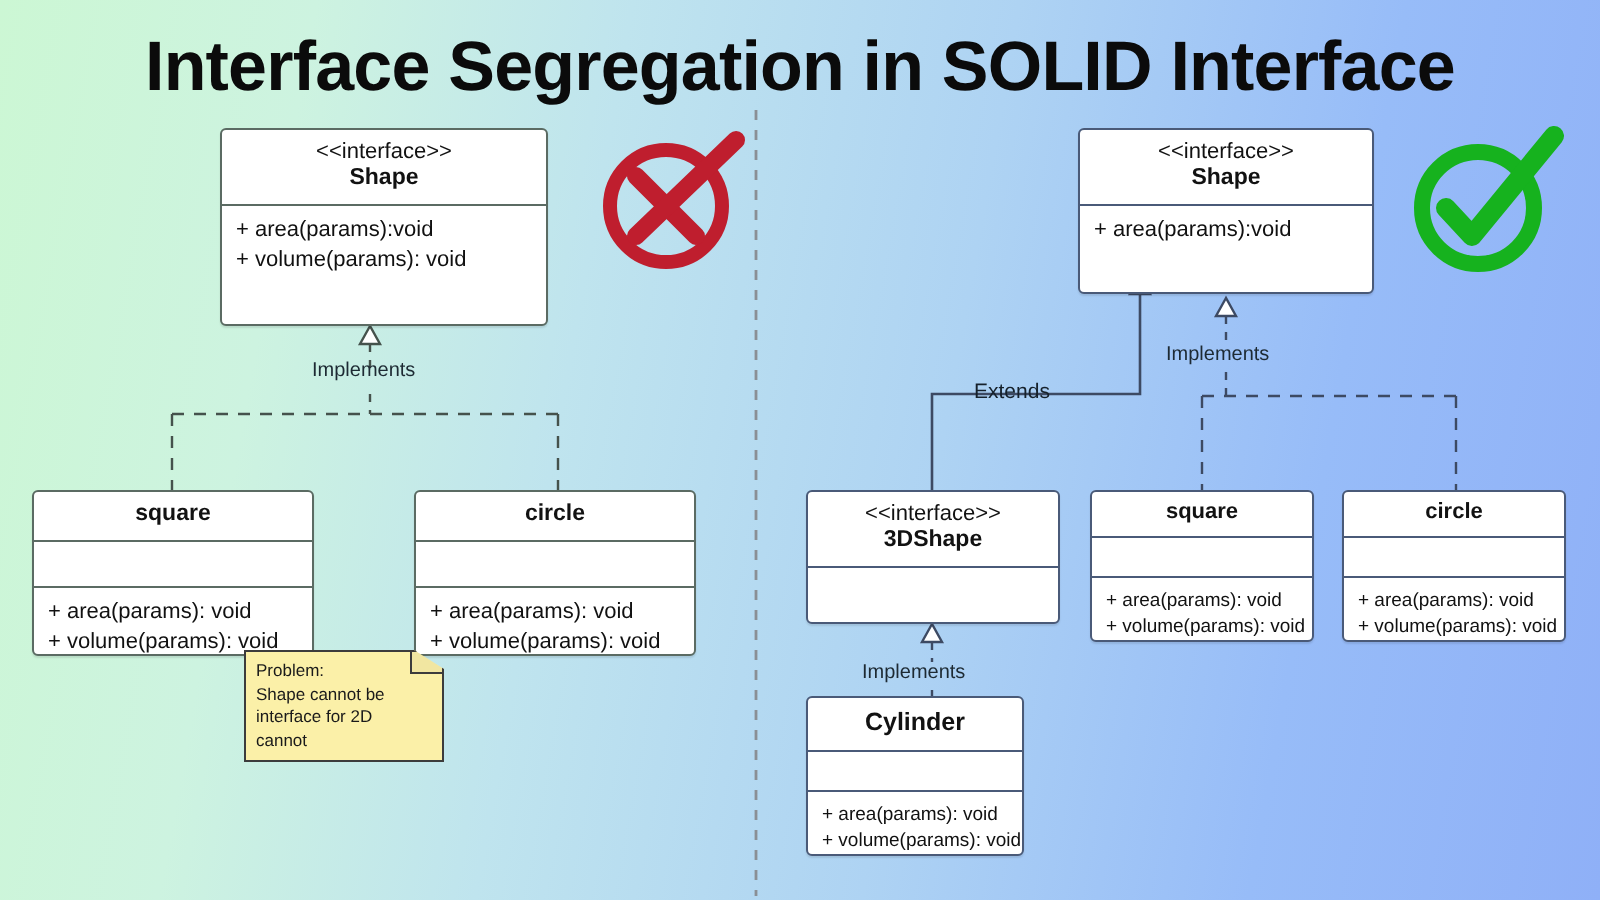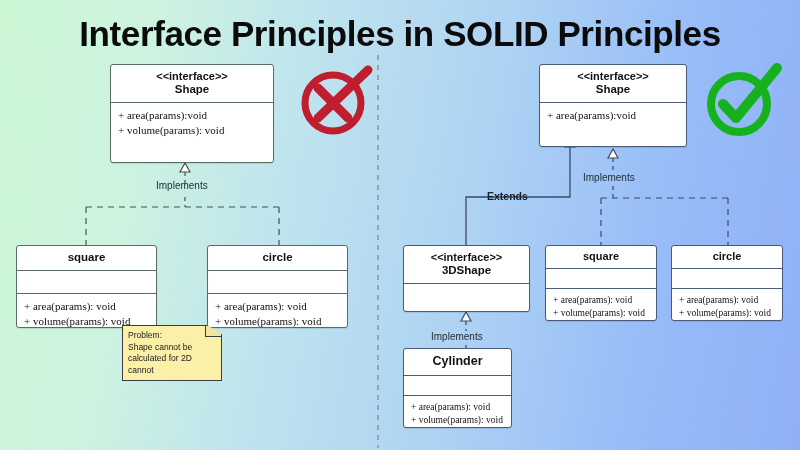--- a/index.html
+++ b/index.html
@@ -57,34 +57,33 @@
   .uml .hdr {
     text-align: center;
     font-size: 11.5px;
     font-weight: bold;
     color: #121212;
     padding: 5px 4px 6px 4px;
     line-height: 13px;
   }
   .uml .hdr .stereo {
     display: block;
-    font-weight: bold;
+    font-weight: normal;
     font-size: 11px;
   }
   .uml .sep {
     height: 1px;
     background: #5b6b63;
   }
   .uml.blue .sep { background: #4a5a78; }
   .uml .attrs {
     height: 22px;
   }
   .uml .ops {
     padding: 5px 7px 6px 7px;
-    font-family: Liberation Serif, serif;
   }
   .uml .ops .op {
     font-size: 11px;
     color: #111111;
     line-height: 15px;
     white-space: nowrap;
   }
   .uml.small .hdr { font-size: 11px; padding: 4px 3px 5px 3px; }
   .uml.small .ops .op { font-size: 9.5px; line-height: 13px; }
   .uml.small .attrs { height: 19px; }
@@ -117,33 +116,33 @@
   }
   #note .nline { white-space: nowrap; }
 
   
   .wlabel {
     position: absolute;
     font-size: 10px;
     color: #1d2a33;
     white-space: nowrap;
   }
-  .wlabel.bold { font-weight: bold; font-size: 10.5px; color: #16212b; }
+  .wlabel.bold { font-weight: normal; font-size: 10.5px; color: #16212b; }
 
   
   .verdict {
     position: absolute;
   }
 </style>
 </head>
 <body>
 
 <div id="canvas">
 
-  <div id="title">Interface Principles in SOLID Principles</div>
+  <div id="title">Interface Segregation in SOLID Interface</div>
 
   <svg id="wires" viewBox="0 0 800 450">
 
     <line x1="378" y1="55" x2="378" y2="448" stroke="#8a8f95" stroke-width="1.4" stroke-dasharray="5,5"></line>
 
     <path d="M185,163 L180,172 L190,172 Z" fill="#ffffff" stroke="#45524c" stroke-width="1.2"></path>
     <line x1="185" y1="172" x2="185" y2="184" stroke="#45524c" stroke-width="1.2" stroke-dasharray="4,4"></line>
     <line x1="185" y1="197" x2="185" y2="207" stroke="#45524c" stroke-width="1.2" stroke-dasharray="4,4"></line>
 
     <line x1="86" y1="207" x2="279" y2="207" stroke="#45524c" stroke-width="1.2" stroke-dasharray="6,5"></line>
@@ -198,21 +197,21 @@
     <div class="ops">
       <div class="op">+ area(params): void</div>
       <div class="op">+ volume(params): void</div>
     </div>
   </div>
 
   <div id="note">
     <div class="fold"></div>
     <div class="nline">Problem:</div>
     <div class="nline">Shape cannot be</div>
-    <div class="nline">calculated for 2D</div>
+    <div class="nline">interface for 2D</div>
     <div class="nline">cannot</div>
   </div>
 
   <svg class="verdict" style="left:298px; top:62px;" width="76" height="76" viewBox="0 0 76 76">
     <circle cx="35" cy="41" r="28" fill="none" stroke="#bf1e2e" stroke-width="7"></circle>
     <line x1="21" y1="27" x2="68" y2="-2" stroke="#bf1e2e" stroke-width="0"></line>
     <line x1="20" y1="26" x2="50" y2="56" stroke="#bf1e2e" stroke-width="9" stroke-linecap="round"></line>
     <line x1="20" y1="56" x2="70" y2="8" stroke="#bf1e2e" stroke-width="9" stroke-linecap="round"></line>
   </svg>
 

